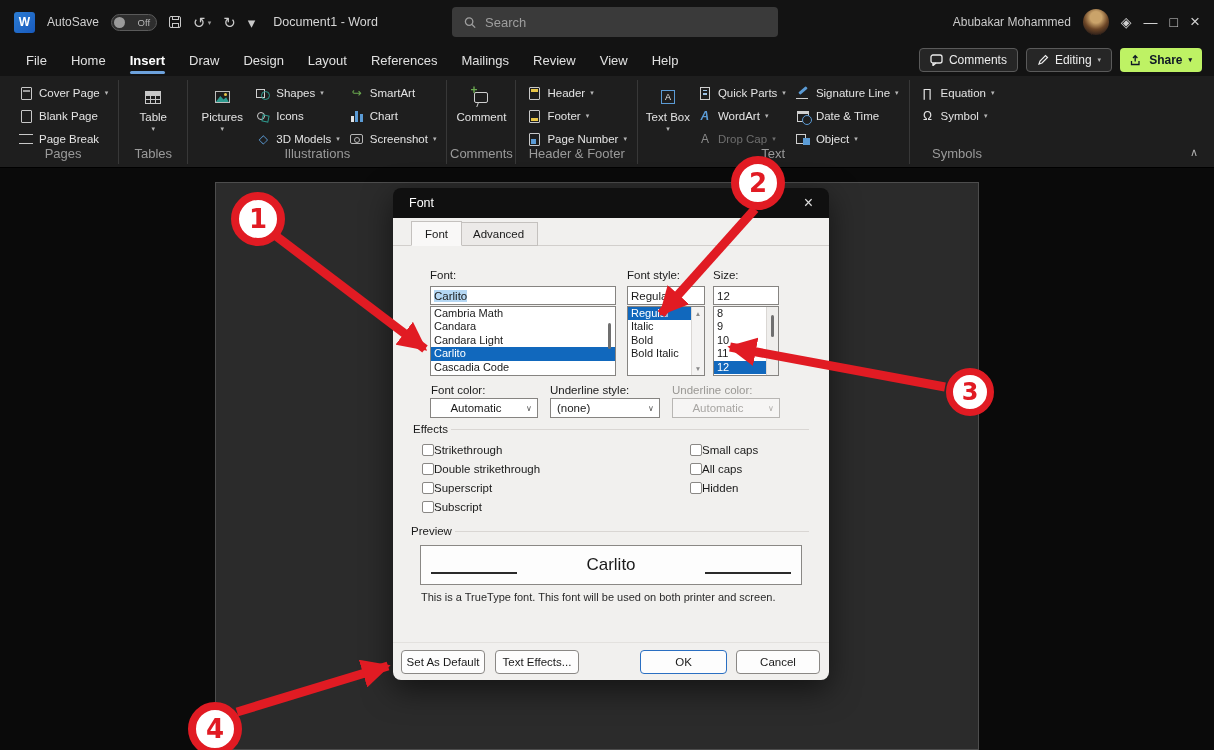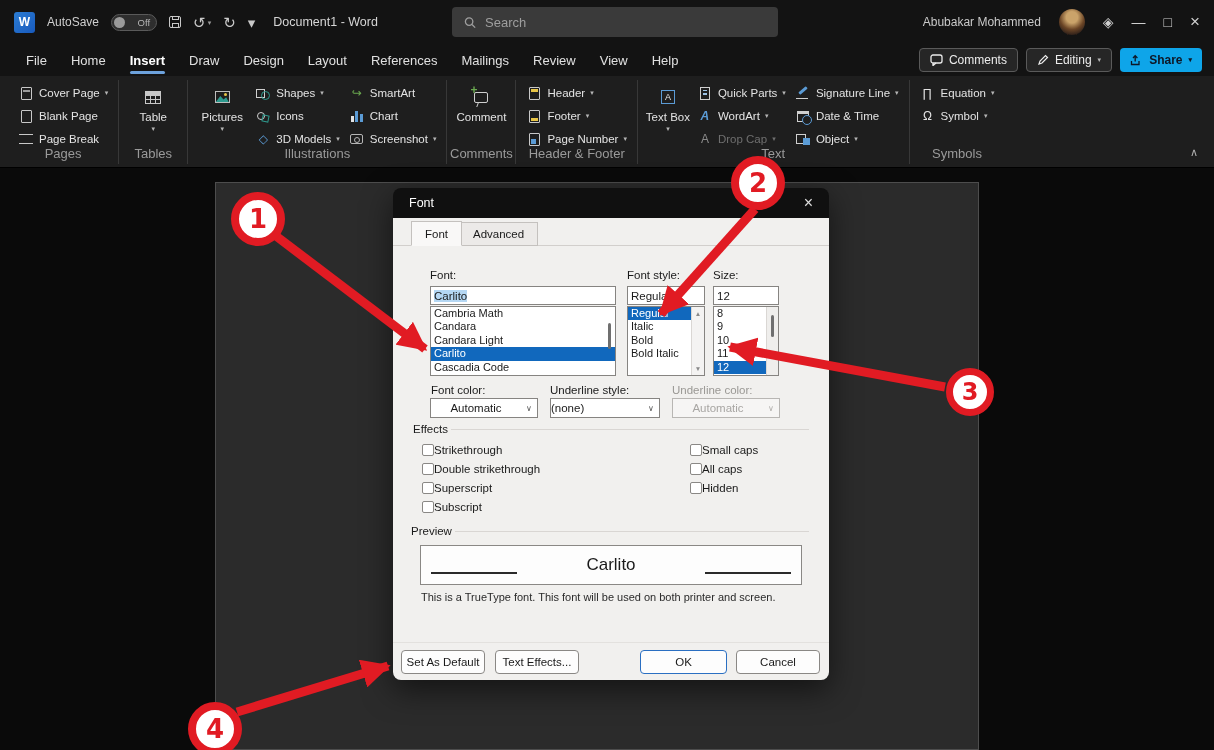--- a/index.html
+++ b/index.html
@@ -20,35 +20,35 @@
   .tbtn .mini { font-size:7px; color:#9a9a9a; }
   .ic-save { width:12px; height:12px; border:1.5px solid #c9c9c9; border-radius:2px; position:relative; }
   .ic-save::before { content:""; position:absolute; top:-1px; left:2px; width:5px; height:3px; border:1px solid #c9c9c9; border-top:none; }
   .ic-save::after { content:""; position:absolute; left:2px; bottom:-1px; width:5px; height:4px; border:1px solid #c9c9c9; border-bottom:none; }
   .doc-title { color:#d6d6d6; margin-left:6px; font-size:12.5px; }
   .searchbox { position:absolute; left:452px; top:7px; width:326px; height:30px; background:#3a3a3a;
                border-radius:4px; display:flex; align-items:center; padding:0 12px; gap:9px; }
   .searchbox input { background:transparent; border:none; outline:none; color:#e3e3e3; font-size:13px; width:100%;
                      font-family:"Liberation Sans",sans-serif; }
   .searchbox input::placeholder { color:#9e9e9e; }
-  .tb-right { margin-left:auto; display:flex; align-items:center; gap:18px; }
+  .tb-right { margin-left:auto; display:flex; align-items:center; gap:12px; }
   .avatar { width:26px; height:26px; border-radius:50%;
             background:radial-gradient(circle at 50% 32%, #caa36a 26%, #6b4526 55%, #30211a 80%, #c2571f 81%); }
   .winctl { color:#cfcfcf; font-size:14px; }
 
   
   .tabrow { height:32px; background:#131313; display:flex; align-items:center; padding:0 12px 0 14px; }
   .rtab { position:relative; padding:6px 12px; font-size:13px; color:#e0e0e0; }
   .rtab.active { font-weight:bold; color:#fff; }
   .rtab.active::after { content:""; position:absolute; left:12px; right:12px; bottom:0; height:3px;
                         border-radius:2px; background:#6da2dc; }
   .tabrow-right { margin-left:auto; display:flex; align-items:center; gap:8px; }
   .btn-dark { height:24px; border:1px solid #5a5a5a; border-radius:4px; background:#262626; color:#ececec;
               font-size:12px; display:flex; align-items:center; gap:6px; padding:0 10px; }
-  .btn-share { height:24px; border-radius:4px; background:#0ea5e9; color:#0e1726; font-size:12px; font-weight:bold;
+  .btn-share { height:24px; border-radius:4px; background:#bef264; color:#0e1726; font-size:12px; font-weight:bold;
                display:flex; align-items:center; gap:6px; padding:0 10px; }
 
   
   .ribbon { position:relative; height:92px; background:#1e1e1e; border-bottom:1px solid #000;
             display:flex; padding:4px 6px 0 8px; }
   .rgroup { position:relative; height:84px; padding:2px 7px 16px 7px; border-right:1px solid #383838;
             display:flex; gap:3px; align-items:flex-start; }
   .glabel { position:absolute; bottom:3px; left:0; right:0; text-align:center; font-size:13px; color:#9a9a9a; }
   .rcol { display:flex; flex-direction:column; gap:1px; }
   .rsmall { height:22px; display:flex; align-items:center; gap:5px; font-size:11.5px; color:#e3e3e3;
@@ -142,21 +142,21 @@
   .frow.sel { background:#1168bd; color:#fff; }
   .sb-thin { position:absolute; right:4px; top:16px; width:3px; height:26px; background:#6f6f6f; border-radius:2px; }
   .sb-arrows { position:absolute; right:0; top:0; bottom:0; width:13px; background:#f4f3f2; border-left:1px solid #dad7d4;
                display:flex; flex-direction:column; justify-content:space-between; align-items:center;
                font-size:6.5px; color:#8a8a8a; padding:3px 0; }
   .sb-track { position:absolute; right:0; top:0; bottom:0; width:12px; background:#efeeec; border-left:1px solid #dad7d4; }
   .sb-track::after { content:""; position:absolute; left:4px; top:8px; width:3px; height:22px; background:#6f6f6f; border-radius:2px; }
   .fdd { position:absolute; top:180px; height:20px; border:1px solid #868481; background:#fff;
          display:flex; align-items:center; }
   .fdd .val { flex:1; text-align:center; }
-  .fdd .val.left { text-align:left; padding-left:0; }
+  .fdd .val.left { text-align:left; padding-left:6px; }
   .fdd .ddchev { width:16px; text-align:center; color:#555; font-size:8px; }
   .fdd.disabled { background:#f6f5f4; border-color:#b8b6b3; color:#a8a6a3; }
   .fdd.disabled .ddchev { color:#b0aeab; }
   .fgroup-line { position:absolute; height:1px; background:#d9d6d3; }
   .cb-row { position:absolute; display:flex; align-items:flex-start; }
   .cb-box { width:12px; height:12px; border:1px solid #8a8885; background:#fff; border-radius:2px; flex:none; }
   .pv-box { position:absolute; left:27px; top:327px; width:382px; height:40px; border:1px solid #8a8885;
             background:#fdfdfd; display:flex; align-items:center; justify-content:center;
             font-size:17px; color:#1a1a1a; }
   .pv-box::before, .pv-box::after { content:""; position:absolute; top:26px; height:1.5px; width:86px; background:#2a2a2a; }

